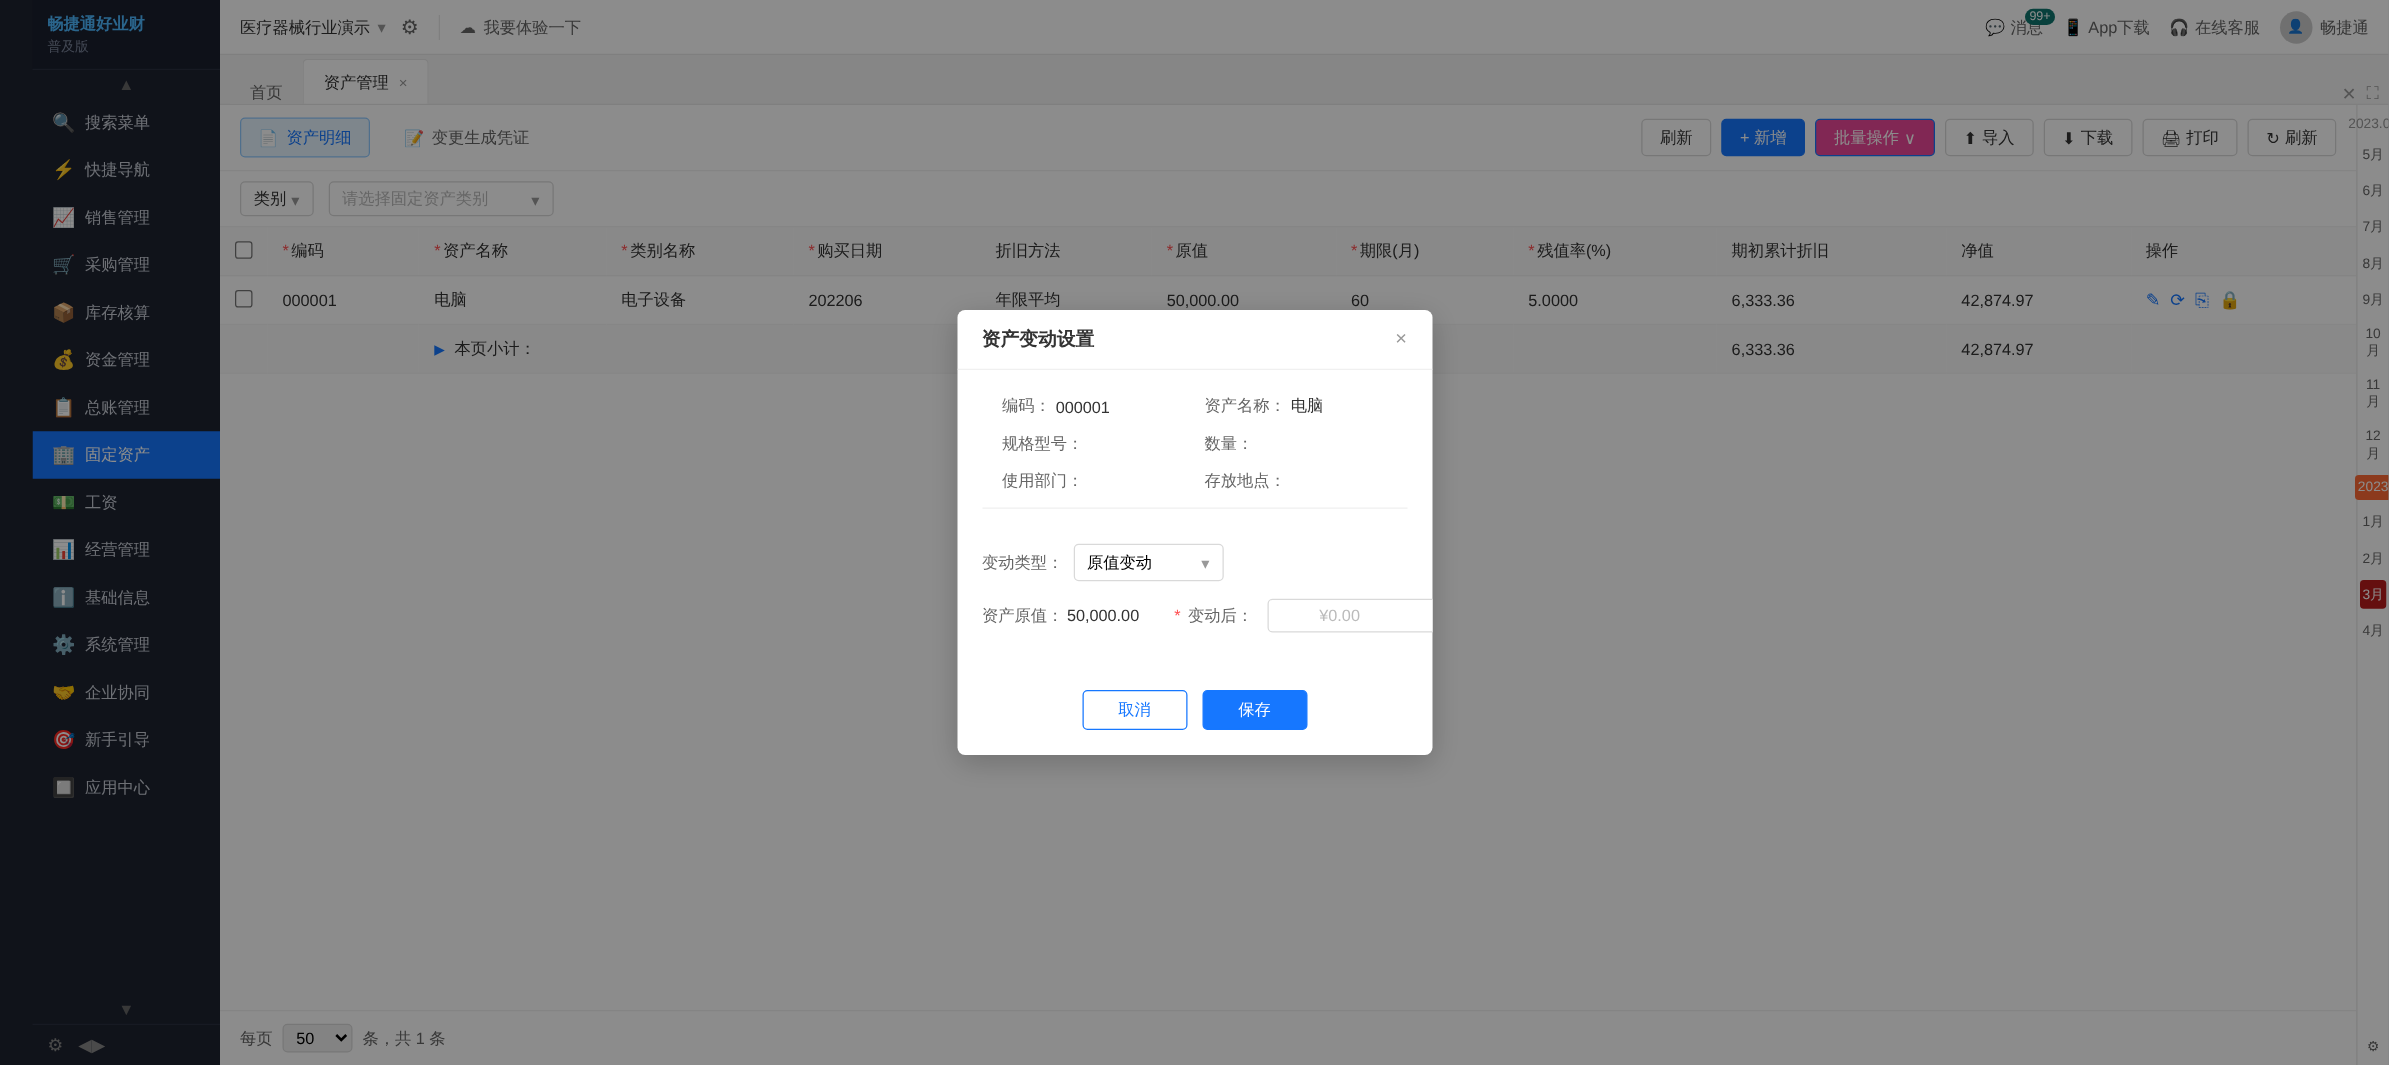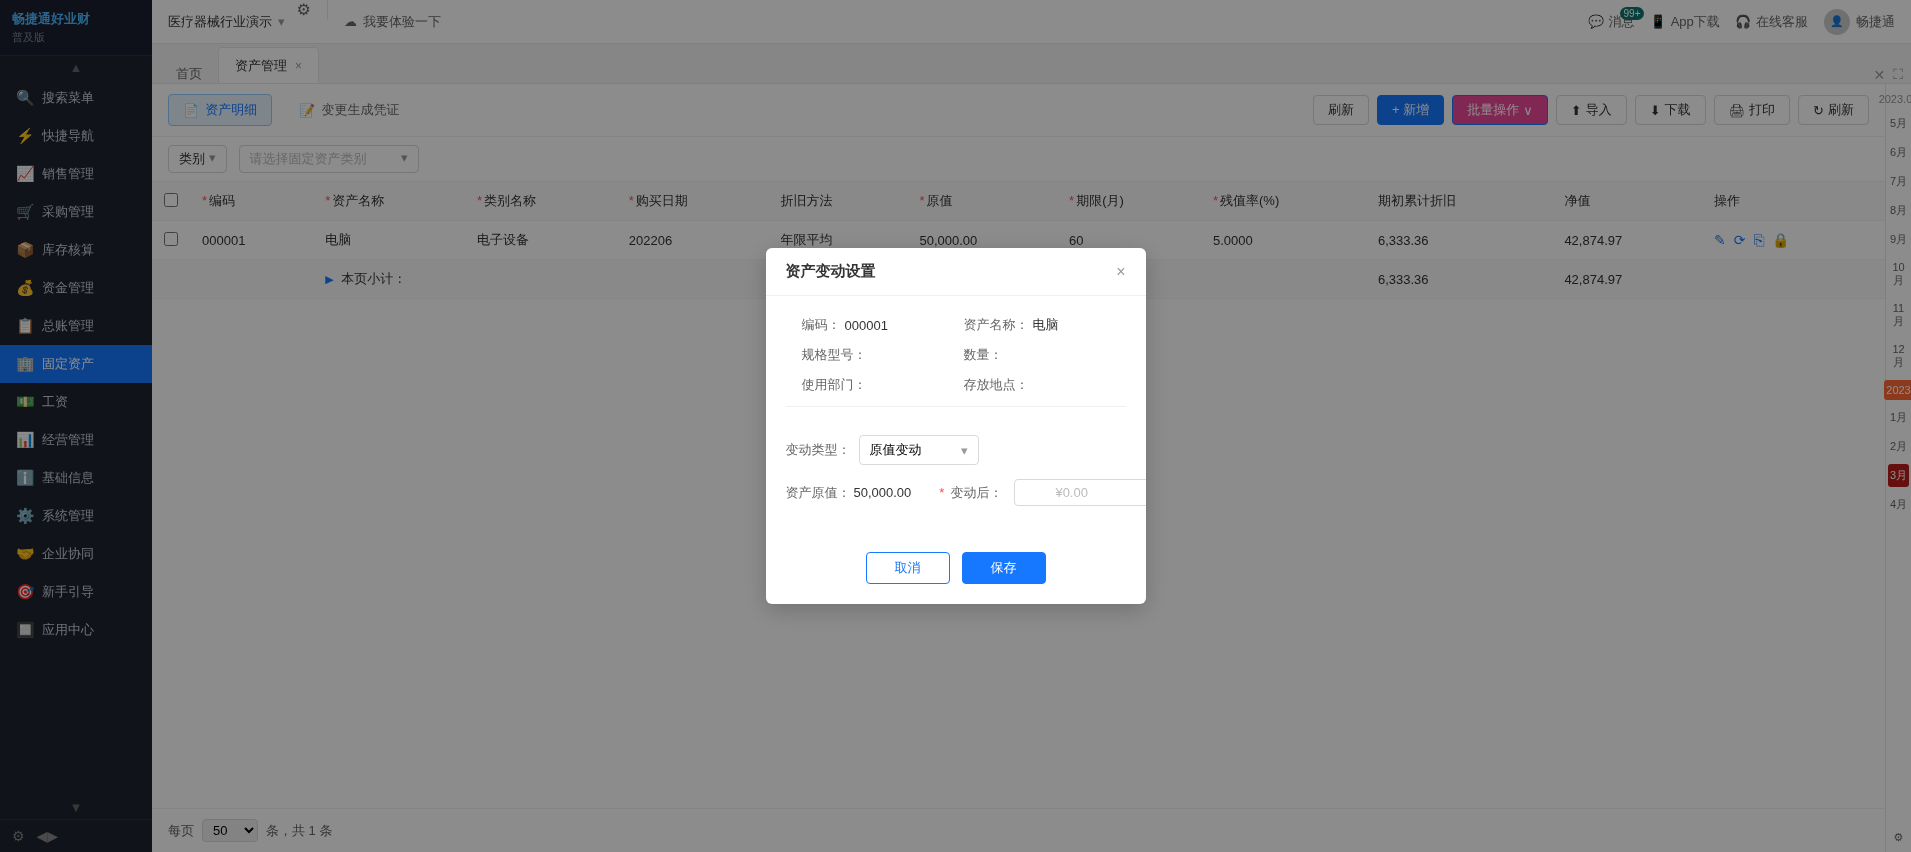--- a/index.html
+++ b/index.html
@@ -1,35 +1,35 @@
 <!DOCTYPE html>
 <html><head>
   <meta charset="utf-8">
   <style>
     * { box-sizing: border-box; margin: 0; padding: 0; }
     body { font-family: 'Microsoft YaHei', Arial, sans-serif; font-size: 13px; background: #f0f2f5; display: flex; height: 852px; overflow: hidden; }
 
     
-    .sidebar { width: 152px; background: #1e2330; color: #c8cdd6; display: flex; flex-direction: column; height: 100%; flex-shrink: 0; }
+    .sidebar { width: 176px; background: #1e2330; color: #c8cdd6; display: flex; flex-direction: column; height: 100%; flex-shrink: 0; padding-left: 26px; }
     .sidebar-logo { padding: 10px 12px; background: #1a1f2e; border-bottom: 1px solid #2a3040; }
     .sidebar-logo-title { color: #4db8ff; font-size: 13px; font-weight: bold; }
     .sidebar-logo-sub { color: #7a8499; font-size: 11px; margin-top: 2px; }
     .sidebar-scroll-up, .sidebar-scroll-down { text-align: center; color: #666; padding: 4px; cursor: pointer; }
     .sidebar-nav { flex: 1; overflow: hidden; }
     .sidebar-item { display: flex; align-items: center; gap: 8px; padding: 10px 16px; cursor: pointer; color: #c8cdd6; font-size: 13px; }
     .sidebar-item.active { background: #1677ff; color: #fff; }
     .sidebar-item .icon { font-size: 15px; width: 18px; text-align: center; }
     .sidebar-bottom { border-top: 1px solid #2a3040; display: flex; align-items: center; padding: 8px 12px; gap: 12px; }
     .sidebar-bottom-icon { color: #888; font-size: 14px; cursor: pointer; }
 
     
     .main { flex: 1; display: flex; flex-direction: column; overflow: hidden; }
 
     
-    .topbar { height: 44px; background: #fff; border-bottom: 1px solid #e8e8e8; display: flex; padding: 0 16px; gap: 12px; }
+    .topbar { height: 44px; background: #fff; border-bottom: 1px solid #e8e8e8; display: flex; align-items: center; padding: 0 16px; gap: 12px; }
     .topbar-company { display: flex; align-items: center; gap: 6px; font-size: 13px; color: #333; }
     .topbar-company-arrow { color: #999; }
     .topbar-gear { color: #666; font-size: 16px; cursor: pointer; }
     .topbar-divider { width: 1px; height: 20px; background: #e8e8e8; margin: 0 4px; }
     .topbar-try { display: flex; align-items: center; gap: 6px; color: #666; font-size: 13px; cursor: pointer; }
     .topbar-right { margin-left: auto; display: flex; align-items: center; gap: 16px; }
     .topbar-badge { position: relative; display: flex; align-items: center; gap: 4px; color: #666; font-size: 13px; cursor: pointer; }
     .badge-dot { background: #0f766e; color: #fff; font-size: 10px; padding: 1px 4px; border-radius: 8px; position: absolute; top: -6px; right: -10px; }
     .topbar-user { display: flex; align-items: center; gap: 6px; color: #666; font-size: 13px; cursor: pointer; }
     .user-avatar { width: 26px; height: 26px; border-radius: 50%; background: #ccc; display: flex; align-items: center; justify-content: center; font-size: 11px; color: #555; }
@@ -52,21 +52,21 @@
     .toolbar-tab.inactive { color: #666; border: 1px solid transparent; }
     .toolbar-tab .tab-icon { font-size: 13px; }
     .toolbar-right { margin-left: auto; display: flex; align-items: center; gap: 8px; }
     .btn { padding: 5px 14px; border-radius: 4px; cursor: pointer; font-size: 13px; border: 1px solid #d9d9d9; background: #fff; color: #333; display: flex; align-items: center; gap: 4px; }
     .btn-primary { background: #1677ff; color: #fff; border-color: #1677ff; }
     .btn-default { background: #fff; color: #333; }
     .btn-batch { background: #ec4899; color: #fff; border-color: #1677ff; }
 
     
     .filter-row { padding: 8px 16px; border-bottom: 1px solid #f0f0f0; display: flex; align-items: center; gap: 12px; }
-    .filter-select { display: flex; align-items: flex-start; gap: 4px; border: 1px solid #d9d9d9; border-radius: 4px; padding: 4px 10px; font-size: 13px; color: #333; background: #fff; cursor: pointer; }
+    .filter-select { display: flex; align-items: flex-end; gap: 4px; border: 1px solid #d9d9d9; border-radius: 4px; padding: 4px 10px; font-size: 13px; color: #333; background: #fff; cursor: pointer; }
     .filter-select .arrow { color: #999; }
 
     
     .table-wrap { flex: 1; overflow: auto; }
     table { width: 100%; border-collapse: collapse; font-size: 13px; }
     th { background: #fafafa; border-bottom: 1px solid #f0f0f0; padding: 10px 12px; text-align: left; color: #333; font-weight: normal; white-space: nowrap; }
     th.required::before { content: '*'; color: #ff4d4f; margin-right: 2px; }
     td { padding: 10px 12px; border-bottom: 1px solid #f5f5f5; color: #333; white-space: nowrap; }
     .subtotal-row td { background: #fafafa; color: #333; }
     .subtotal-icon { color: #1677ff; font-size: 11px; margin-right: 4px; }

